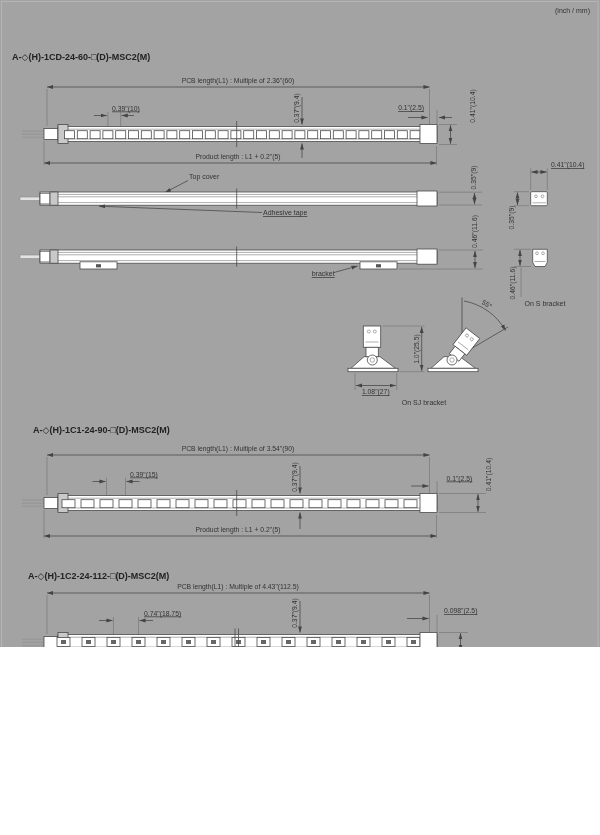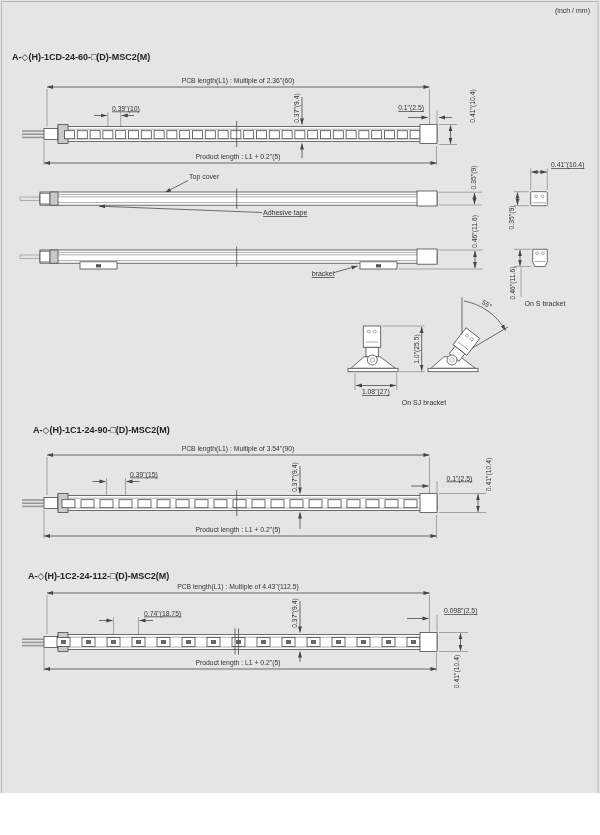--- a/index.html
+++ b/index.html
@@ -1,16 +1,16 @@
 <!DOCTYPE html>
 <html><head>
 <meta charset="utf-8">
 <style>
   html,body{margin:0;padding:0;background:#fff;}
-  .page{position:relative;width:600px;height:793px;background:#e5e5e5;overflow:hidden;}
+  .page{position:relative;width:600px;height:647px;background:#a3a3a3;overflow:hidden;}
   svg text{font-family:"Liberation Sans","DejaVu Sans",sans-serif;fill:#333;}
   .ttl{font-size:9px;font-weight:bold;fill:#222;}
   .dim{font-size:6.8px;}
   .lbl{font-size:7px;}
   .u{text-decoration:underline;}
   .ln{stroke:#4a4a4a;stroke-width:0.8;fill:none;}
   .tn{stroke:#6a6a6a;stroke-width:0.55;fill:none;}
   .wfill{fill:#ffffff;stroke:#4a4a4a;stroke-width:0.8;}
   .gfill{fill:#c9c9c9;stroke:#4a4a4a;stroke-width:0.8;}
   .lgfill{fill:#e3e3e3;stroke:#8a8a8a;stroke-width:0.6;}

